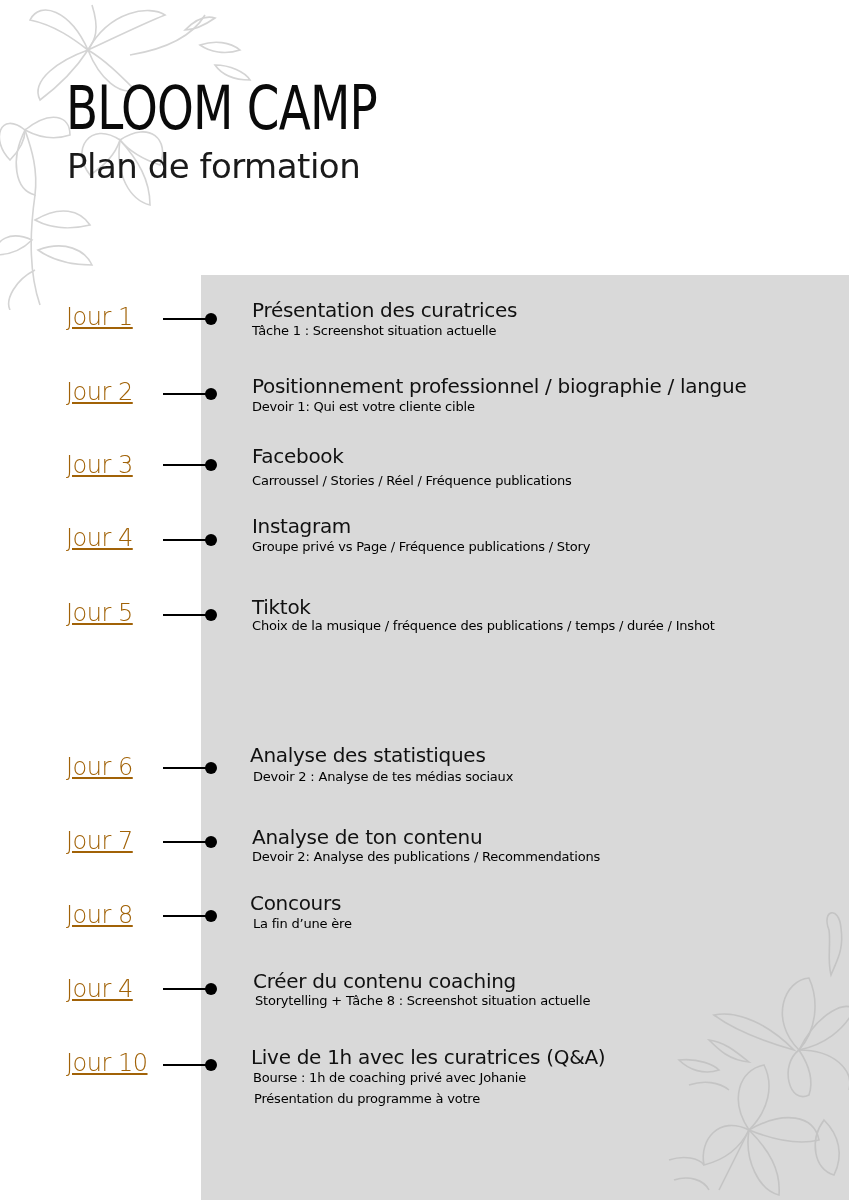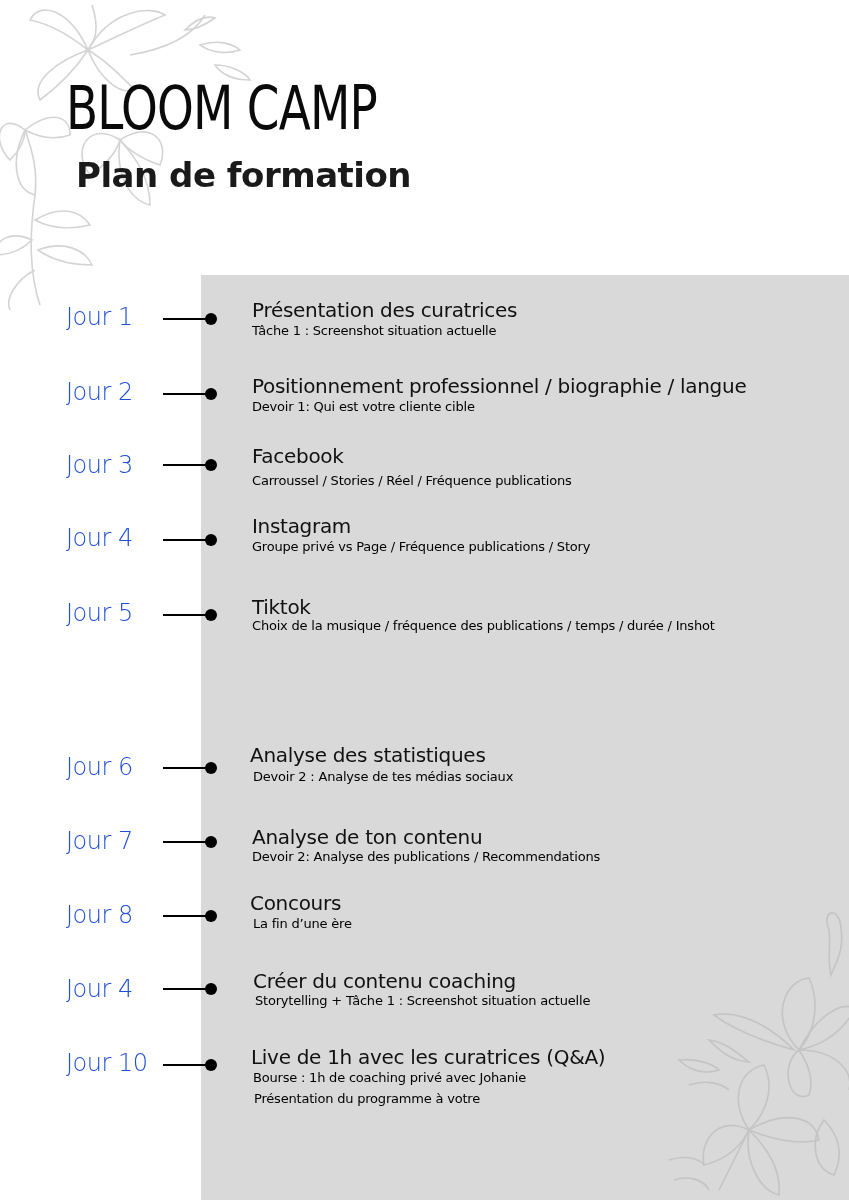--- a/index.html
+++ b/index.html
@@ -13,29 +13,30 @@
   }
   .flowers-tl { position: absolute; left: 0; top: 0; width: 260px; height: 310px; pointer-events: none; }
   .flowers-br { position: absolute; right: 0; bottom: 0; width: 200px; height: 300px; pointer-events: none; }
   .title {
     position: absolute; left: 66px; top: 78px; margin: 0;
     font-family: "DejaVu Sans", sans-serif; font-size: 60px; font-weight: 400;
     letter-spacing: -1px; transform: scaleX(0.78); transform-origin: left top;
     color: #0a0a0a; line-height: 1;
   }
   .subtitle {
-    position: absolute; left: 67px; top: 149px; margin: 9px;
-    font-family: "DejaVu Sans", sans-serif; font-weight: 700; font-size: 34px;
+    position: absolute; left: 67px; top: 149px; margin: 0;
+    font-family: "DejaVu Sans", sans-serif; font-weight: 400; font-size: 34px;
     color: #1a1a1a; line-height: 1; letter-spacing: -0.5px;
   }
   .row { position: absolute; left: 0; width: 849px; }
   .day {
     position: absolute; left: 66px; font-family: "DejaVu Sans", sans-serif;
-    font-size: 24px; font-weight: 200; color: #1d4ed8; letter-spacing: -0.5px;
+    font-size: 24px; font-weight: 200; color: #a16207; letter-spacing: -0.5px;
     white-space: nowrap;
+    text-decoration: underline;
   }
   .connector { position: absolute; left: 163px; height: 2px; width: 46px; background: #000; }
   .dot { position: absolute; left: 205px; width: 12px; height: 12px; border-radius: 50%; background: #000; }
   .heading {
     position: absolute; font-family: "DejaVu Sans", sans-serif; font-size: 20px;
     color: #111; white-space: nowrap; letter-spacing: -0.3px;
   }
   .sub {
     position: absolute; font-family: "DejaVu Sans", sans-serif; font-size: 13px;
     color: #000000; white-space: nowrap; letter-spacing: -0.2px;
@@ -156,21 +157,21 @@
     <span class="dot" style="top:910px"></span>
     <span class="heading" style="left:250px;top:891px">Concours</span>
     <span class="sub" style="left:253px;top:916px">La fin d’une ère</span>
   </div>
 
   <div class="row" style="top:0">
     <span class="day" style="top:975px">Jour 4</span>
     <span class="connector" style="top:988px"></span>
     <span class="dot" style="top:983px"></span>
     <span class="heading" style="left:253px;top:969px">Créer du contenu coaching</span>
-    <span class="sub" style="left:255px;top:993px">Storytelling + Tâche 1 : Screenshot situation actuelle</span>
+    <span class="sub" style="left:255px;top:993px">Storytelling + Tâche 8 : Screenshot situation actuelle</span>
   </div>
 
   <div class="row" style="top:0">
     <span class="day" style="left:66px;top:1049px">Jour 10</span>
     <span class="connector" style="top:1064px"></span>
     <span class="dot" style="top:1059px"></span>
     <span class="heading" style="left:251px;top:1045px">Live de 1h avec les curatrices (Q&amp;A)</span>
     <span class="sub" style="left:253px;top:1070px">Bourse : 1h de coaching privé avec Johanie</span>
     <span class="sub" style="left:254px;top:1091px">Présentation du programme à votre</span>
   </div>

